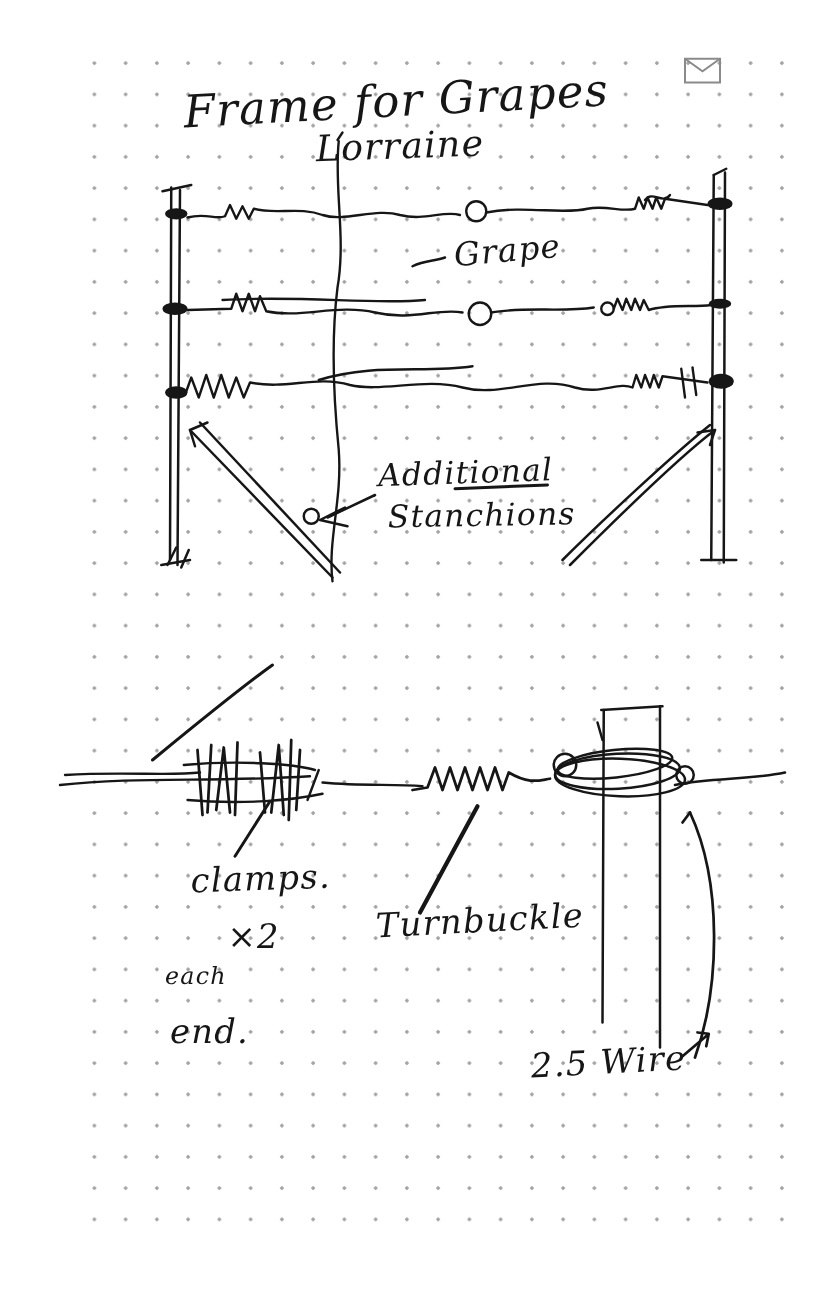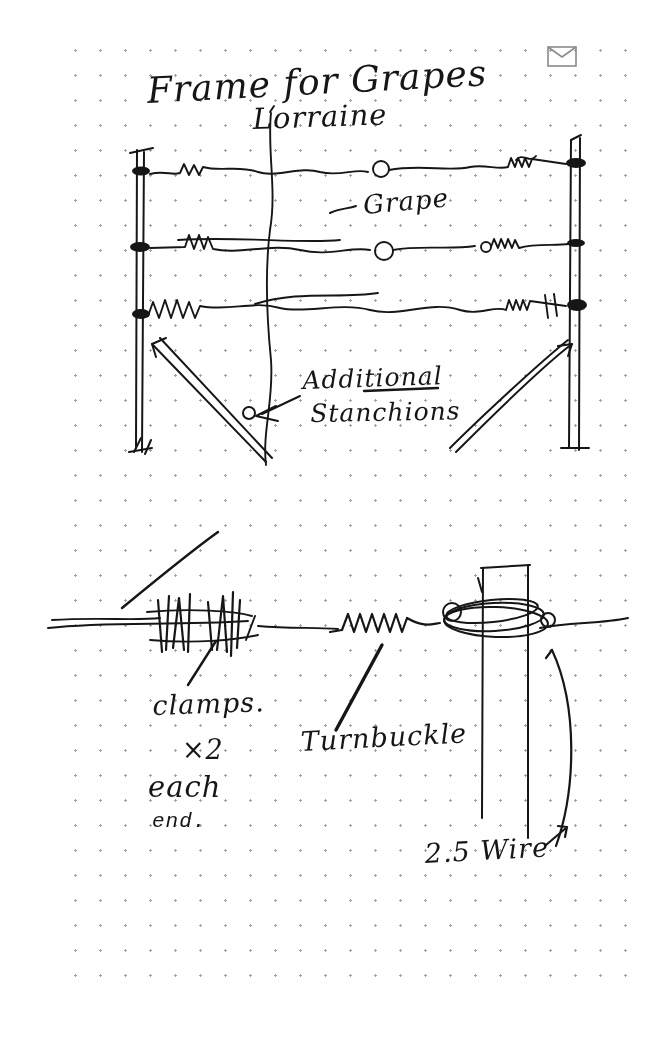--- a/index.html
+++ b/index.html
@@ -30,22 +30,22 @@
     letter-spacing:1px;
     transform-origin:left top;
   }
   .t-title1{left:146px;top:70px;font-size:36px;transform:rotate(-3deg);}
   .t-title2{left:252px;top:102px;font-size:29px;transform:rotate(-2deg);}
   .t-grape{left:362px;top:190px;font-size:26px;transform:rotate(-5deg);}
   .t-stan1{left:302px;top:366px;font-size:25px;transform:rotate(-2deg);}
   .t-stan2{left:310px;top:399px;font-size:25px;transform:rotate(-1deg);}
   .t-clamps1{left:152px;top:690px;font-size:27px;transform:rotate(-2deg);}
   .t-clamps2{left:182px;top:734px;font-size:27px;}
-  .t-clamps3{left:148px;top:770px;font-size:29px;}
-  .t-clamps4{left:152px;top:810px;font-size:21px;font-family:Liberation Mono, monospace;}
+  .t-clamps3{left:132px;top:770px;font-size:19px;}
+  .t-clamps4{left:136px;top:810px;font-size:27px;}
   .t-turnbuckle{left:300px;top:726px;font-size:27px;transform:rotate(-3deg);}
   .t-wire{left:424px;top:838px;font-size:27px;transform:rotate(-3deg);}
   .mail-btn{
     position:absolute;left:545px;top:44px;width:34px;height:26px;
     cursor:pointer;background:none;border:none;padding:0;
   }
 </style>
 </head>
 <body>
 

